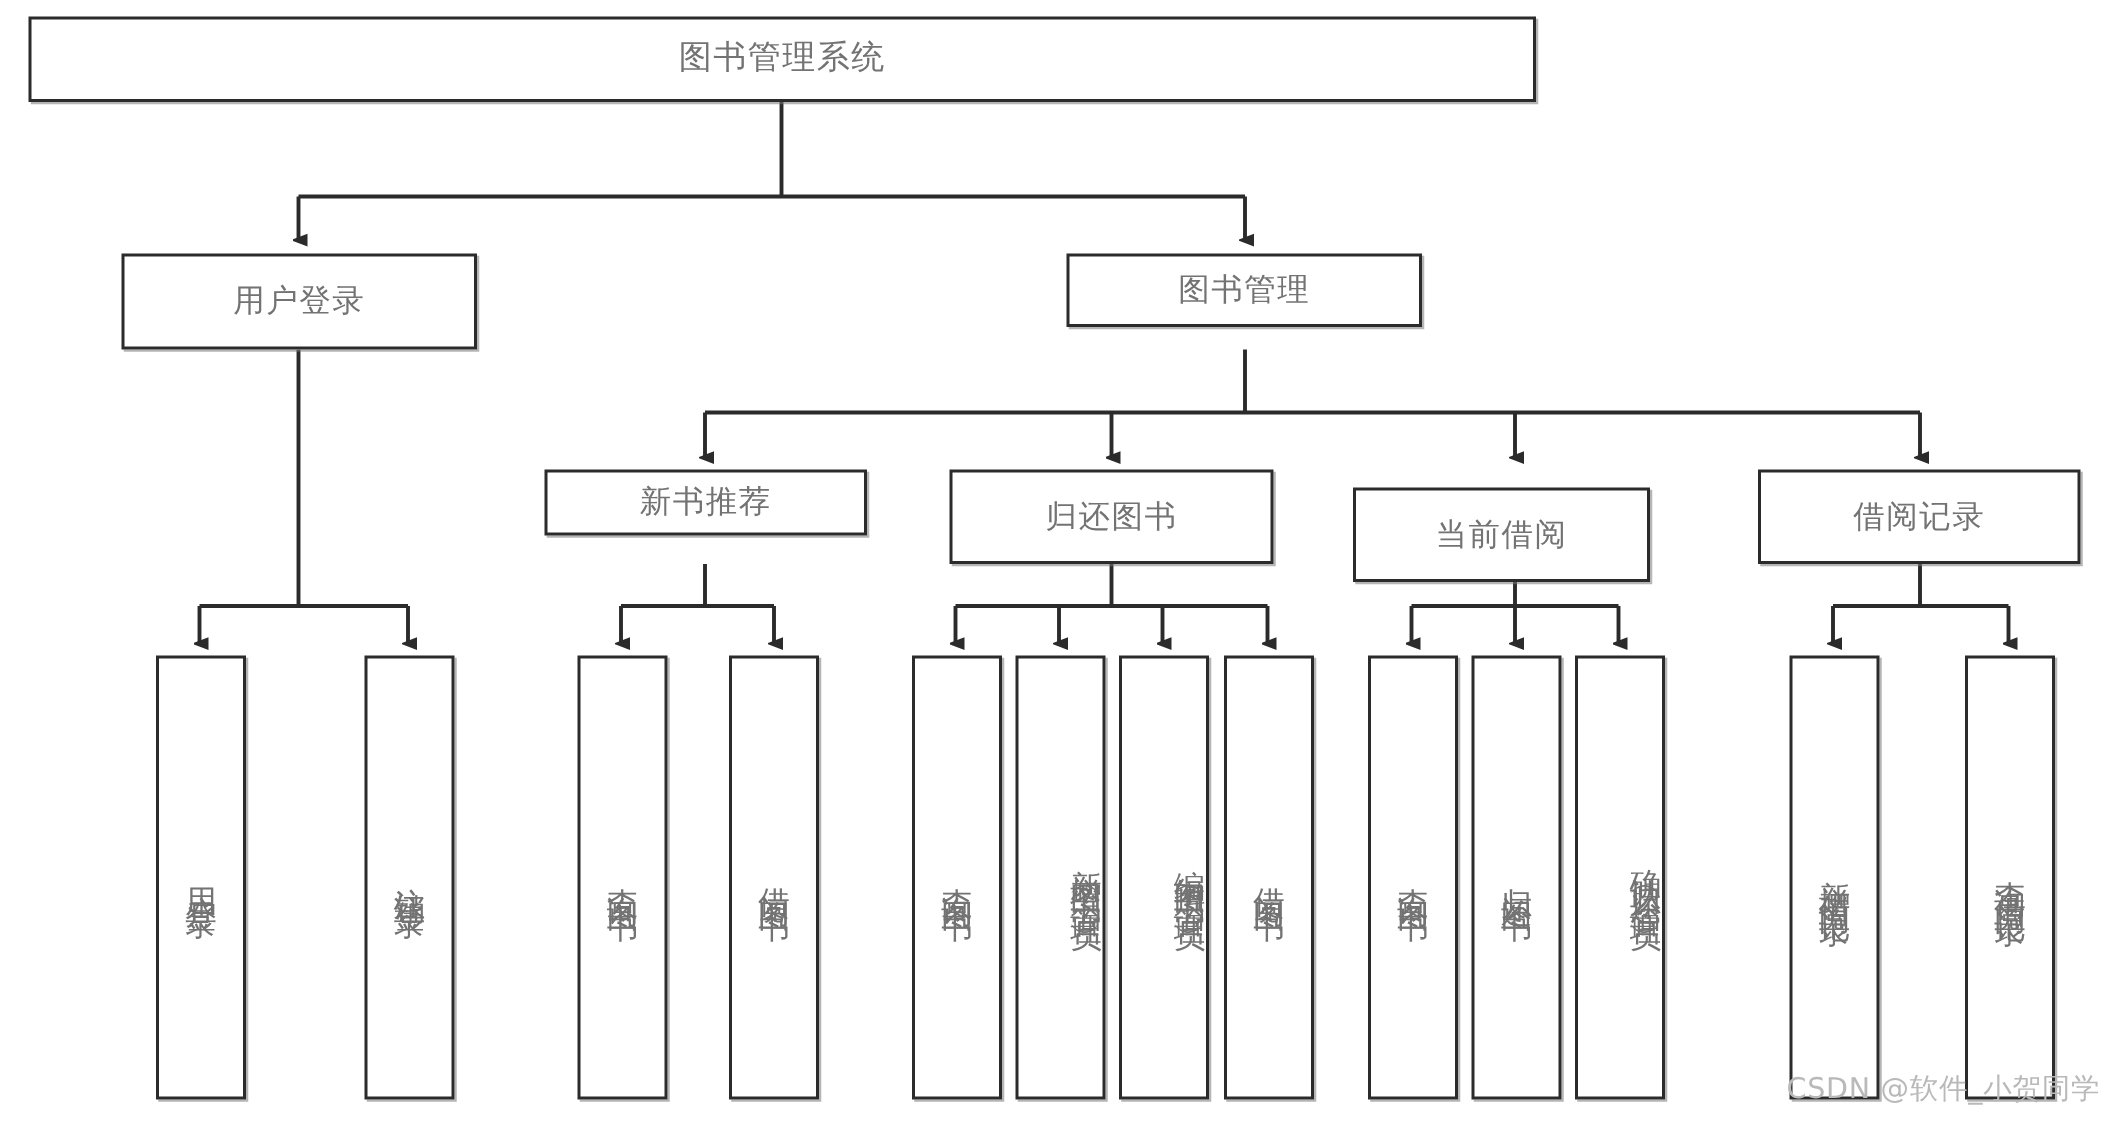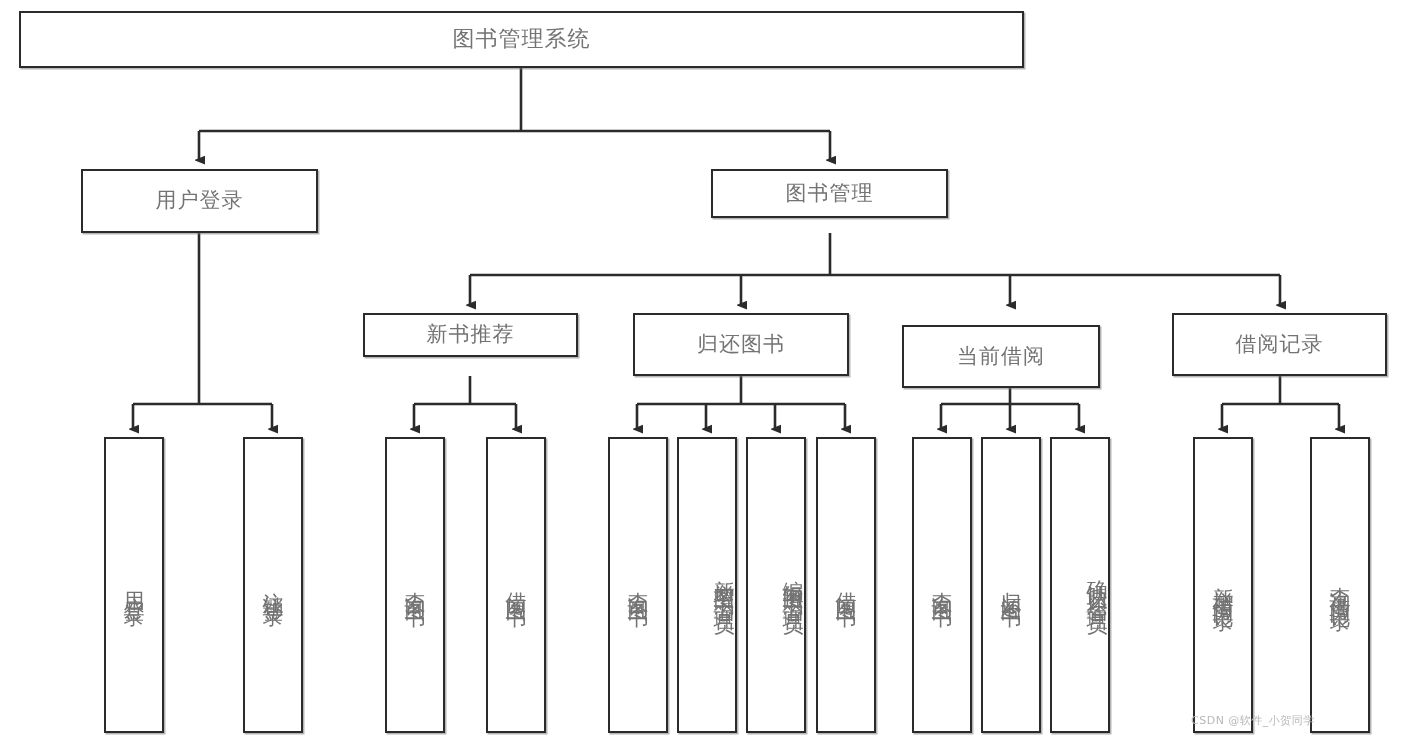--- a/index.html
+++ b/index.html
@@ -59,21 +59,21 @@
   .node.v.topalign {
     align-items: flex-start;
   }
   .node .lbl {
     display: block;
     white-space: nowrap;
   }
   .watermark {
     position: absolute;
     color: #b9b9b9;
-    font-size: 11px;
+    font-size: 19px;
     white-space: nowrap;
     letter-spacing: 0.5px;
   }
 </style>
 </head>
 <body>
 
 <div id="canvas">
 
   <svg id="edges" viewBox="0 0 1405 747" width="1405" height="747" xmlns="http://www.w3.org/2000/svg">

